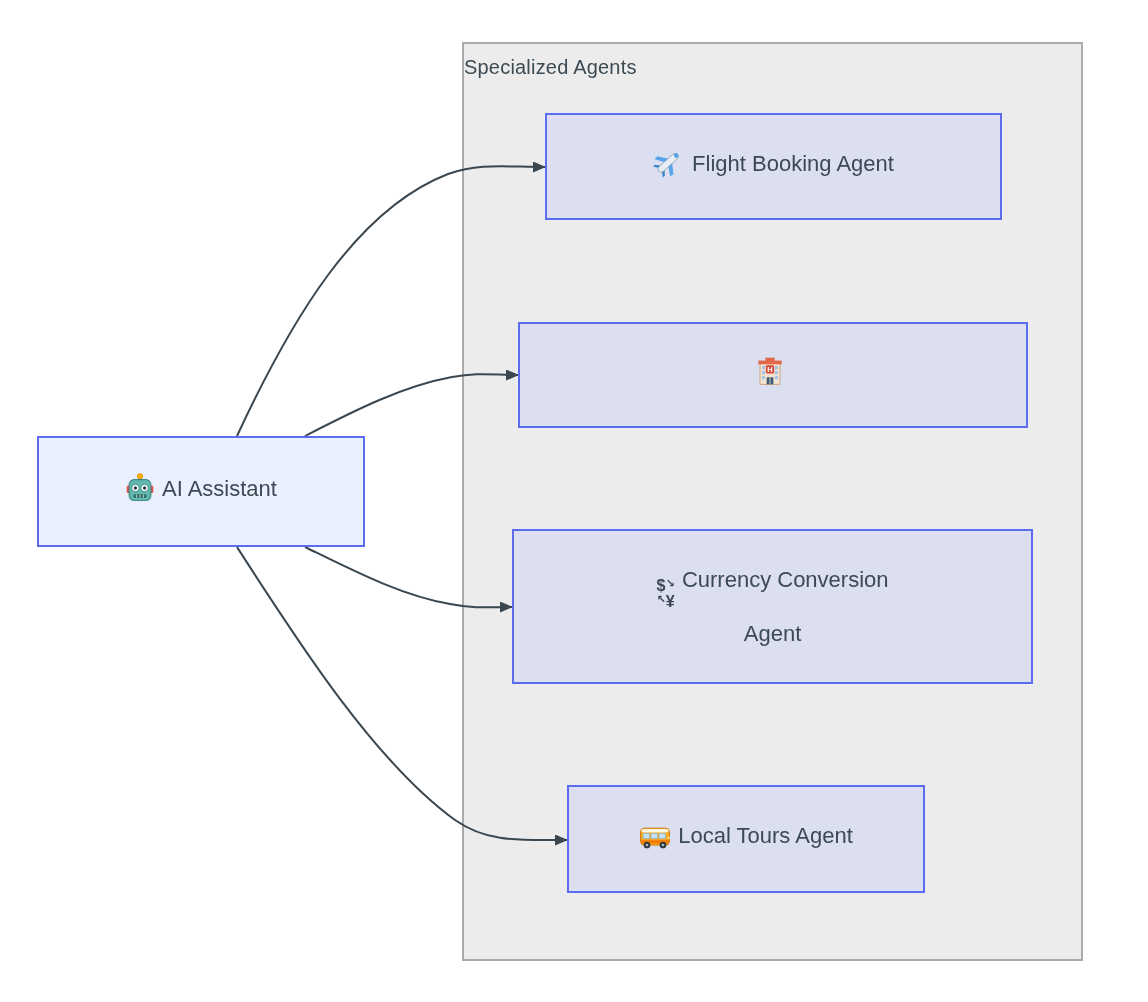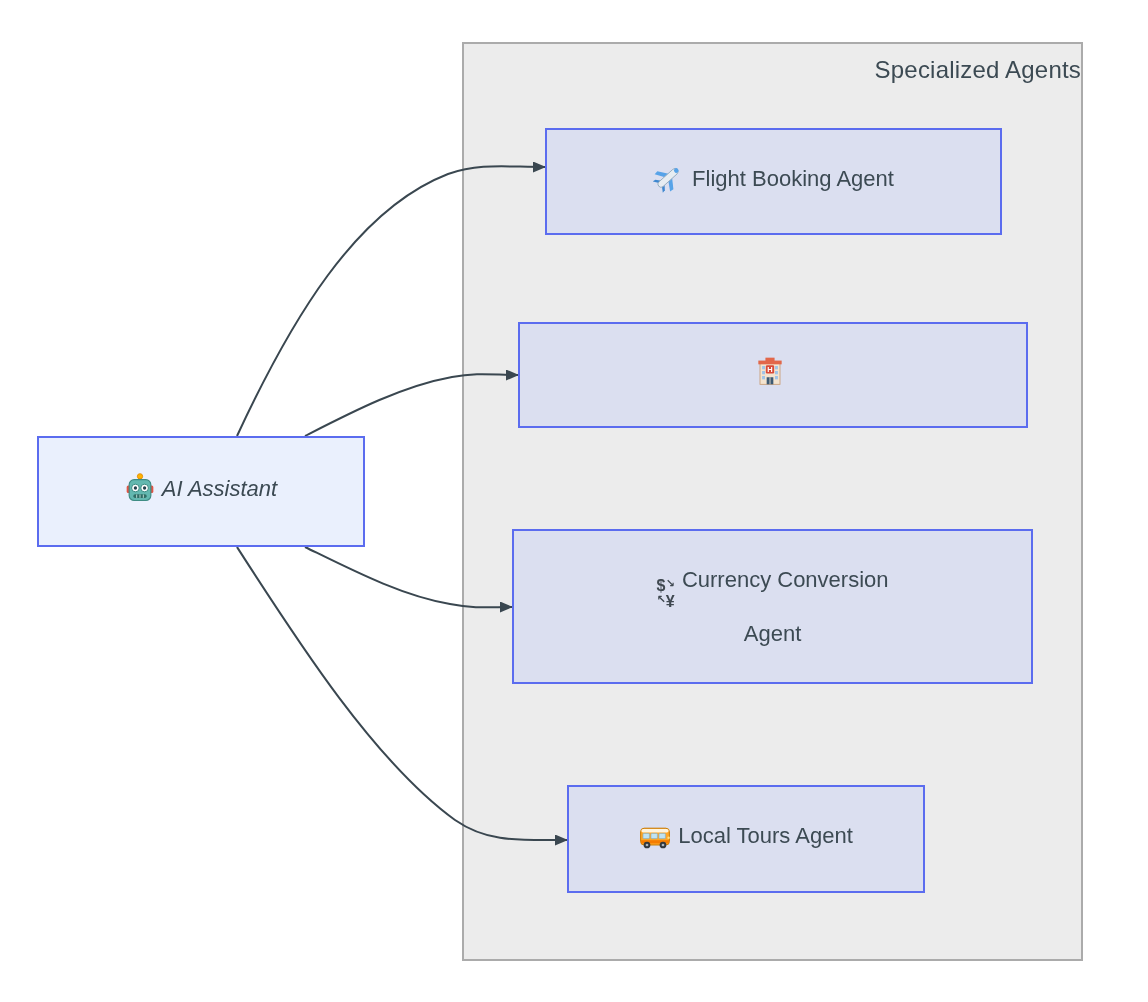--- a/index.html
+++ b/index.html
@@ -13,41 +13,41 @@
   .cluster{
     position:absolute;
     left:462px;top:42px;width:621px;height:919px;
     background:#ECECEC;
     border:2px solid #ABABAB;
     box-sizing:border-box;
   }
   .cluster-title{
     position:absolute;
     top:12px;left:0;width:100%;
-    text-align:right;
-    font-size:24px;
+    text-align:left;
+    font-size:20px;
     color:#3C4A53;
     letter-spacing:0.2px;
   }
   .edges{
     position:absolute;left:0;top:0;
     width:1148px;height:1002px;
     pointer-events:none;
     z-index:2;
   }
   .node{
     position:absolute;
     box-sizing:border-box;
     border:2px solid #5B6CEF;
     display:flex;align-items:center;justify-content:center;
     z-index:3;
     color:#3C4A53;
     font-size:22px;
   }
-  .node.root{background:#EAF0FD;font-style:italic;}
+  .node.root{background:#EAF0FD;}
   .node.agent{background:#DBDFF0;}
   .label{
     text-align:center;
     line-height:1.5;
   }
   .label.wrap{
     max-width:260px;
     line-height:2.15;
   }
   .icon{
@@ -62,21 +62,21 @@
     grid-template-columns:auto auto;
     line-height:1;
     color:#3F4850;
     vertical-align:-4px;
     margin-right:7px;
     text-align:center;
   }
   .cur-sym{font-size:16px;font-weight:bold;}
   .cur-arr{font-size:11px;font-weight:bold;}
   #n-ai    {left:37px; top:436px; width:328px; height:111px;}
-  #n-flight{left:545px;top:113px; width:457px; height:107px;margin-top:15px;}
+  #n-flight{left:545px;top:113px; width:457px; height:107px;}
   #n-hotel {left:518px;top:322px; width:510px; height:106px;}
   #n-cur   {left:512px;top:529px; width:521px; height:155px;}
   #n-tours {left:567px;top:785px; width:358px; height:108px;}
 </style>
 </head>
 <body>
 
 <div class="canvas">
 
   <div class="cluster">

